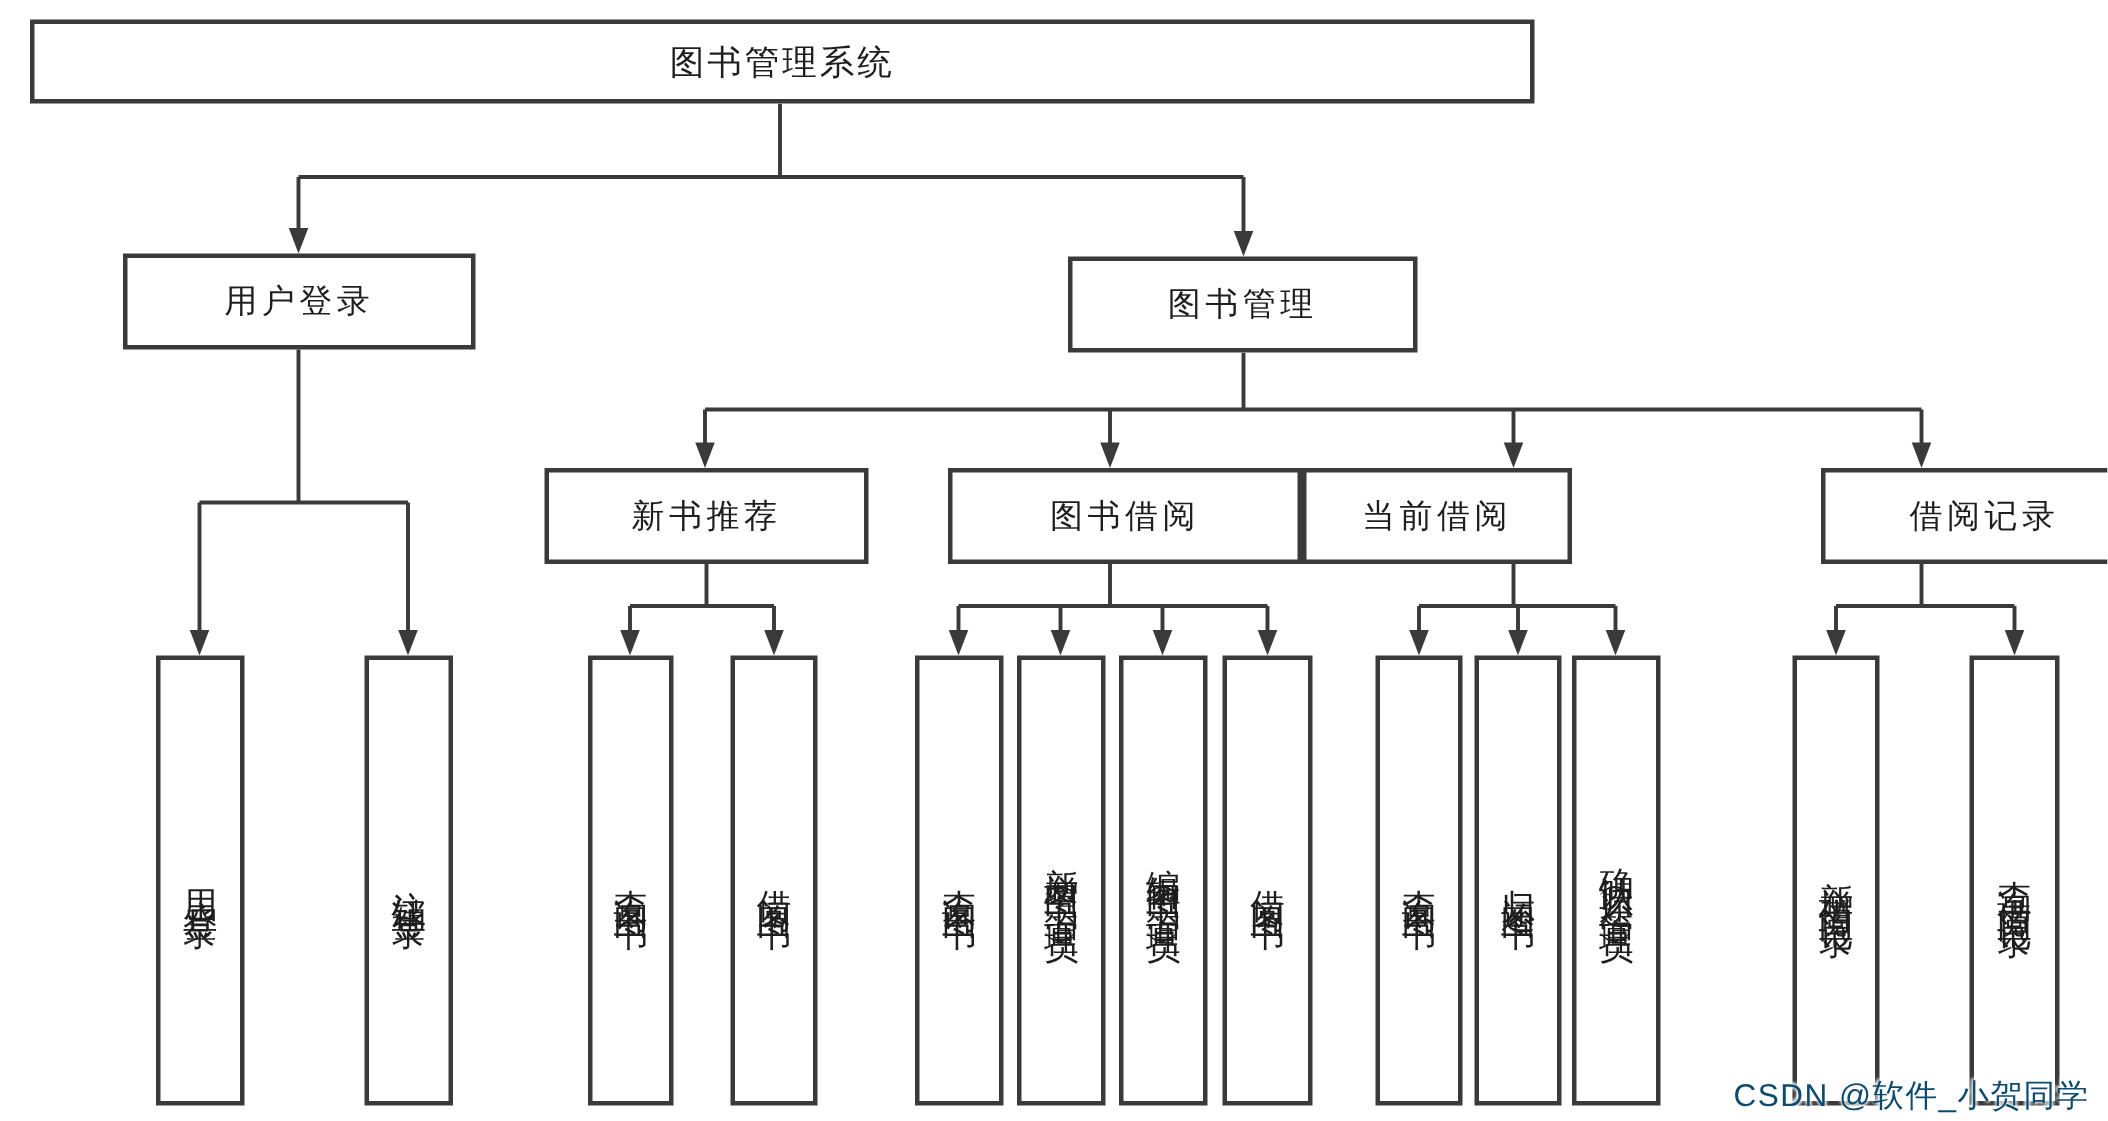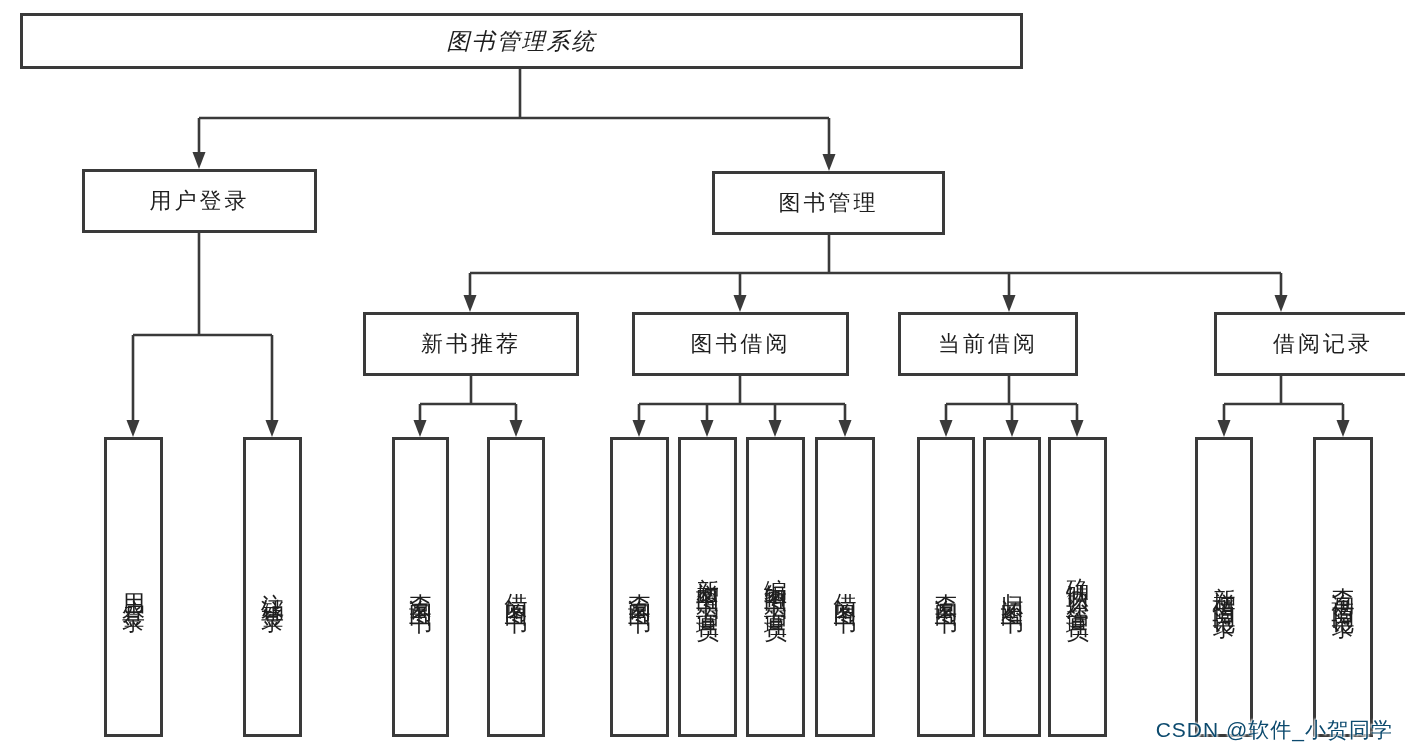--- a/index.html
+++ b/index.html
@@ -117,38 +117,38 @@
       <polygon points="775,437 768.5,420 781.5,420"></polygon>
       <polygon points="845,437 838.5,420 851.5,420"></polygon>
       <polygon points="946,437 939.5,420 952.5,420"></polygon>
       <polygon points="1012,437 1005.5,420 1018.5,420"></polygon>
       <polygon points="1077,437 1070.5,420 1083.5,420"></polygon>
       <polygon points="1224,437 1217.5,420 1230.5,420"></polygon>
       <polygon points="1343,437 1336.5,420 1349.5,420"></polygon>
     </g>
   </svg>
 
-  <div class="node" style="left:20px; top:13px; width:1003px; height:56px;font-style:italic;">
+  <div class="node" style="left:20px; top:13px; width:1003px; height:56px;">
     <span class="hlabel root-label">图书管理系统</span>
   </div>
 
   <div class="node" style="left:82px; top:169px; width:235px; height:64px;">
     <span class="hlabel">用户登录</span>
   </div>
   <div class="node" style="left:363px; top:312px; width:216px; height:64px;">
     <span class="hlabel">新书推荐</span>
   </div>
 
   <div class="node" style="left:712px; top:171px; width:233px; height:64px;">
     <span class="hlabel">图书管理</span>
   </div>
-  <div class="node" style="left:632px; top:312px; width:217px; height:64px;">
+  <div class="node" style="left:632px; top:312px; width:236px; height:64px;">
     <span class="hlabel">图书借阅</span>
   </div>
-  <div class="node" style="left:898px; top:312px; width:180px; height:64px;">
+  <div class="node" style="left:868px; top:312px; width:180px; height:64px;">
     <span class="hlabel">当前借阅</span>
   </div>
   <div class="node" style="left:1172px; top:312px; width:218px; height:64px;margin-left:42px;">
     <span class="hlabel">借阅记录</span>
   </div>
 
   <div class="node leaf" style="left:104px; top:437px; width:59px; height:300px;">
     <span class="vtext">用户登录</span>
   </div>
   <div class="node leaf" style="left:243px; top:437px; width:59px; height:300px;">

